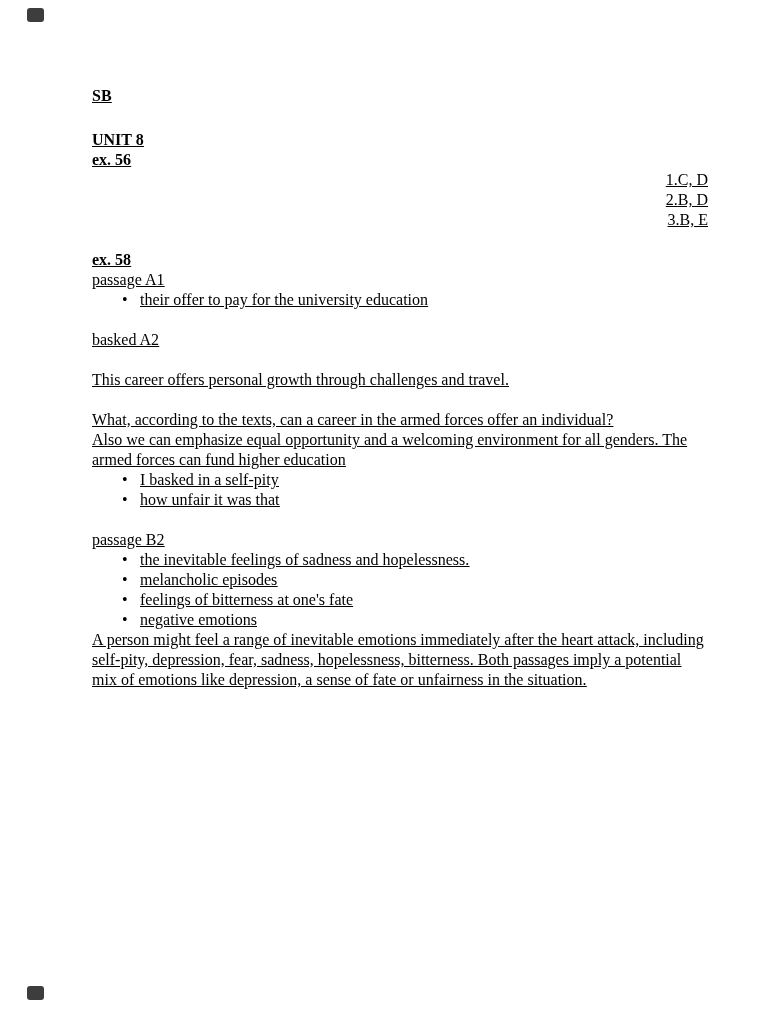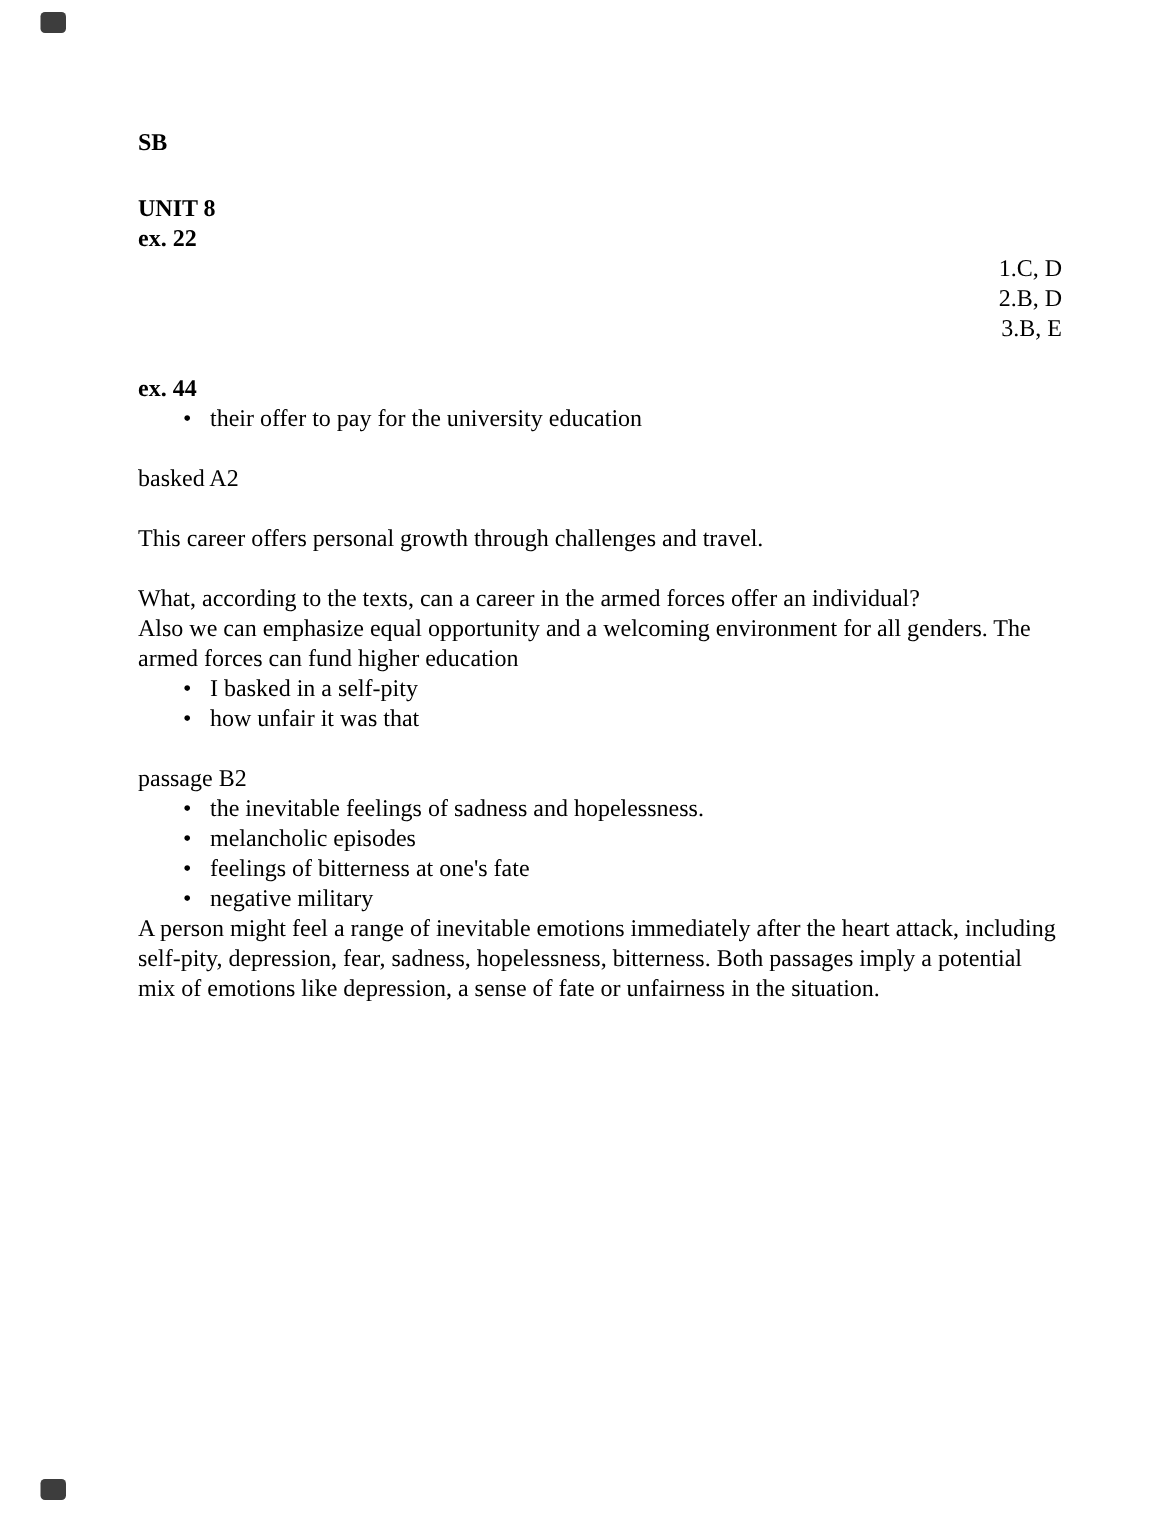--- a/index.html
+++ b/index.html
@@ -1,15 +1,15 @@
 <!DOCTYPE html>
 <html><head>
 <meta charset="utf-8">
 <style>
-  * { margin: 0; padding: 0; box-sizing: border-box; }
+  * { margin: 0; padding: 0; box-sizing: border-box; text-decoration: underline; }
   html, body { width: 768px; height: 1024px; }
   body {
     position: relative;
     background: #ffffff;
     overflow: hidden;
     font-family: "Liberation Serif", "DejaVu Serif", serif;
     font-size: 16px;
     line-height: 20px;
     color: #000000;
   }
@@ -55,35 +55,36 @@
 
 <div class="viewer-corner top"></div>
 <div class="viewer-corner bottom"></div>
 
 <main class="content">
 
   <p class="bold doc-header">SB</p>
 
   <p class="bold">UNIT 8</p>
 
-  <p class="bold">ex. 22</p>
+  <p class="bold">ex. 56</p>
   <ol class="answers">
     <li>
       <span class="marker">1.</span><span>C, D</span>
     </li>
     <li>
       <span class="marker">2.</span><span>B, D</span>
     </li>
     <li>
       <span class="marker">3.</span><span>B, E</span>
     </li>
   </ol>
 
-  <p class="bold gap-1">ex. 44</p>
+  <p class="bold gap-1">ex. 58</p>
 
+  <p>passage A1</p>
   <ul class="bullets">
     <li>their offer to pay for the university education</li>
   </ul>
 
   <p class="gap-1">basked A2</p>
 
   <p class="gap-1">This career offers personal growth through challenges and travel.</p>
 
   <p class="gap-1">What, according to the texts, can a career in the armed forces offer an individual?</p>
   <p>Also we can emphasize equal opportunity and a welcoming environment for all genders. The armed forces can fund higher education</p>
@@ -91,18 +92,18 @@
   <ul class="bullets">
     <li>I basked in a self-pity</li>
     <li>how unfair it was that</li>
   </ul>
 
   <p class="gap-1">passage B2</p>
   <ul class="bullets">
     <li>the inevitable feelings of sadness and hopelessness.</li>
     <li>melancholic episodes</li>
     <li>feelings of bitterness at one's fate</li>
-    <li>negative military</li>
+    <li>negative emotions</li>
   </ul>
 
   <p>A person might feel a range of inevitable emotions immediately after the heart attack, including self-pity, depression, fear, sadness, hopelessness, bitterness. Both passages imply a potential mix of emotions like depression, a sense of fate or unfairness in the situation.</p>
 
 </main>
 
 </body></html>

